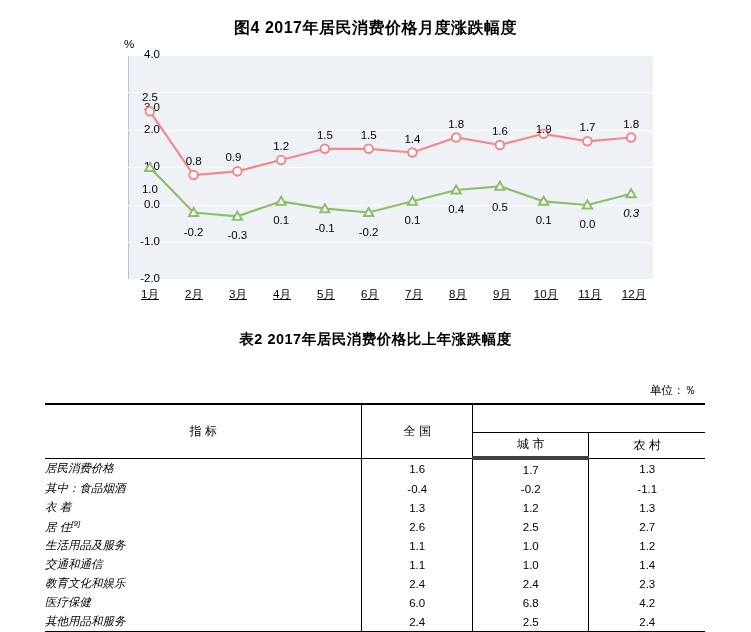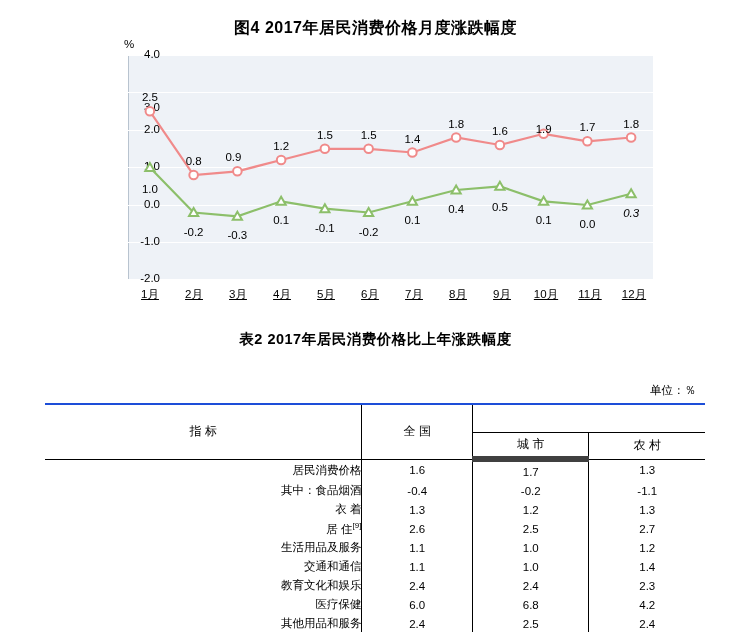--- a/index.html
+++ b/index.html
@@ -38,27 +38,27 @@
   #table-title{
     position:absolute;left:0;top:330px;width:751px;text-align:center;
     font-size:14.5px;font-weight:bold;letter-spacing:.5px;
   }
   #unit-note{position:absolute;right:55px;top:383px;font-size:11.5px;}
   #tbl{
     position:absolute;left:45px;top:403px;width:660px;
     border-collapse:collapse;font-size:11.5px;
   }
   #tbl td,#tbl th{padding:0;font-weight:normal;}
-  .thickline-top td{border-top:2px solid #1d4ed8;margin-top:20px;}
+  .thickline-top td{border-top:2px solid #000000;margin-top:20px;}
   .hdr td{height:27px;vertical-align:middle;text-align:center;font-size:12px;}
   .hdr2 td{height:23px;vertical-align:middle;text-align:center;font-size:12px;}
   .vline{border-left:1px solid #000;}
   .bline{border-bottom:1px solid #000;}
   .row td{height:19px;vertical-align:middle;}
-  .lbl{padding-left:6px;text-align:right;}
+  .lbl{padding-left:6px;text-align:left;font-style:italic;}
   .num{text-align:center;}
   .sp1{padding-left:58px;}
   .sp2{padding-left:86px;}
   .sp3{padding-left:92px;}
   sup{font-size:8px;vertical-align:super;}
 </style>
 </head>
 <body>
 
 <div id="chart-block">
@@ -160,21 +160,21 @@
 <div id="unit-note">单位：％</div>
 
 <table id="tbl">
   <tbody id="tbl-body">
     <tr class="hdr thickline-top bline">
       <td rowspan="2" style="width:318px;border-bottom:1px solid #000;">指            标</td>
       <td rowspan="2" class="vline" style="width:110px;border-bottom:1px solid #000;">全    国</td>
       <td colspan="2" class="vline" style="border-bottom:0;"></td>
     </tr>
     <tr class="hdr2 bline">
-      <td class="vline" style="width:116px;border-bottom:6px solid #404040;">城    市</td>
+      <td class="vline" style="width:116px;border-bottom:4px solid #404040;">城    市</td>
       <td class="vline" style="width:116px;border-bottom:1px solid #000;">农    村</td>
     </tr>
   <tr class="row">
         <td class="lbl">居民消费价格</td>
         <td class="num vline">1.6</td>
         <td class="num vline">1.7</td>
         <td class="num vline">1.3</td>
       </tr>
       <tr class="row">
         <td class="lbl sp1">其中：食品烟酒</td>

